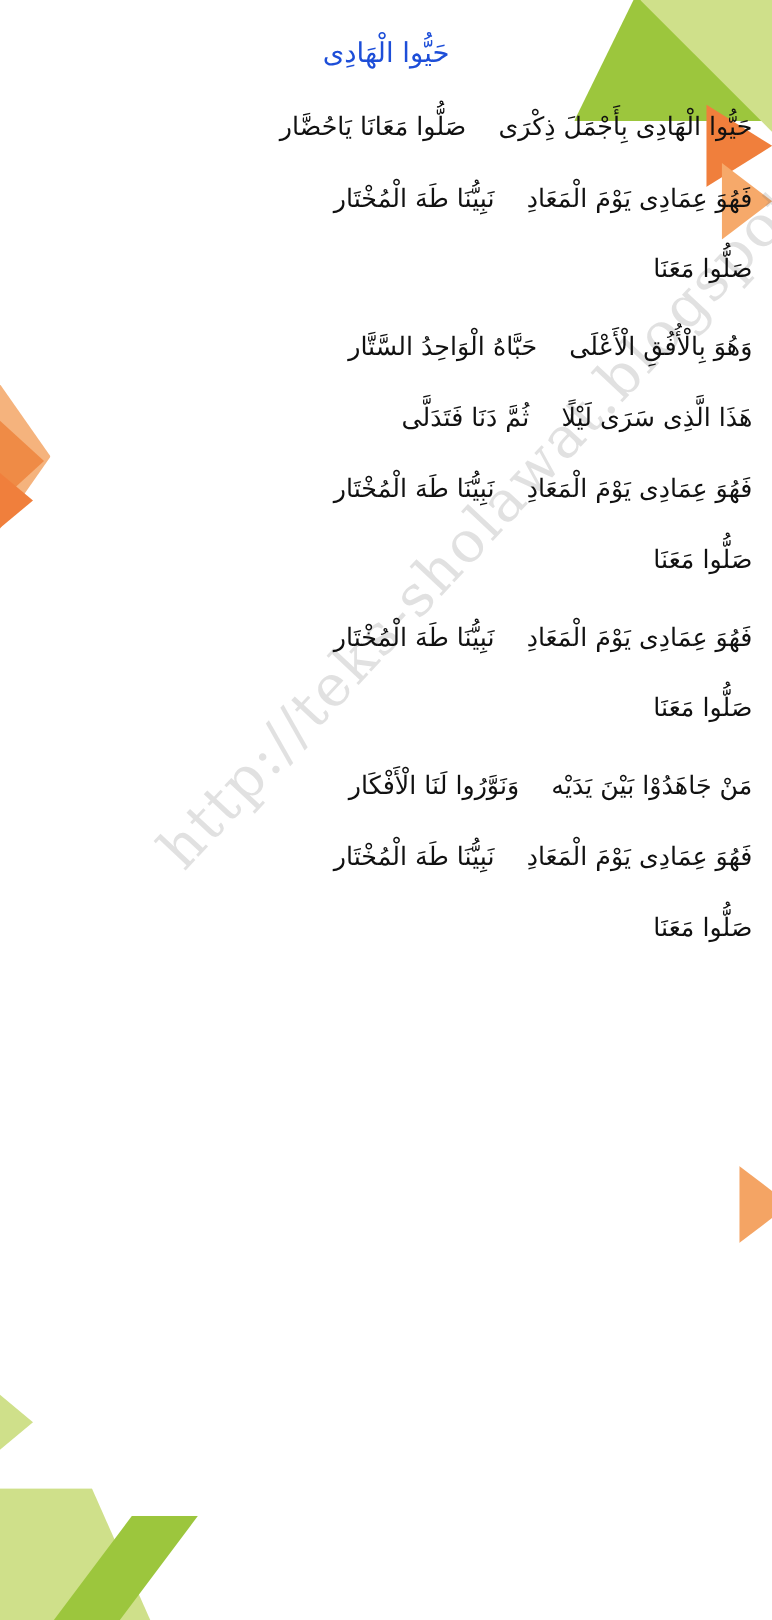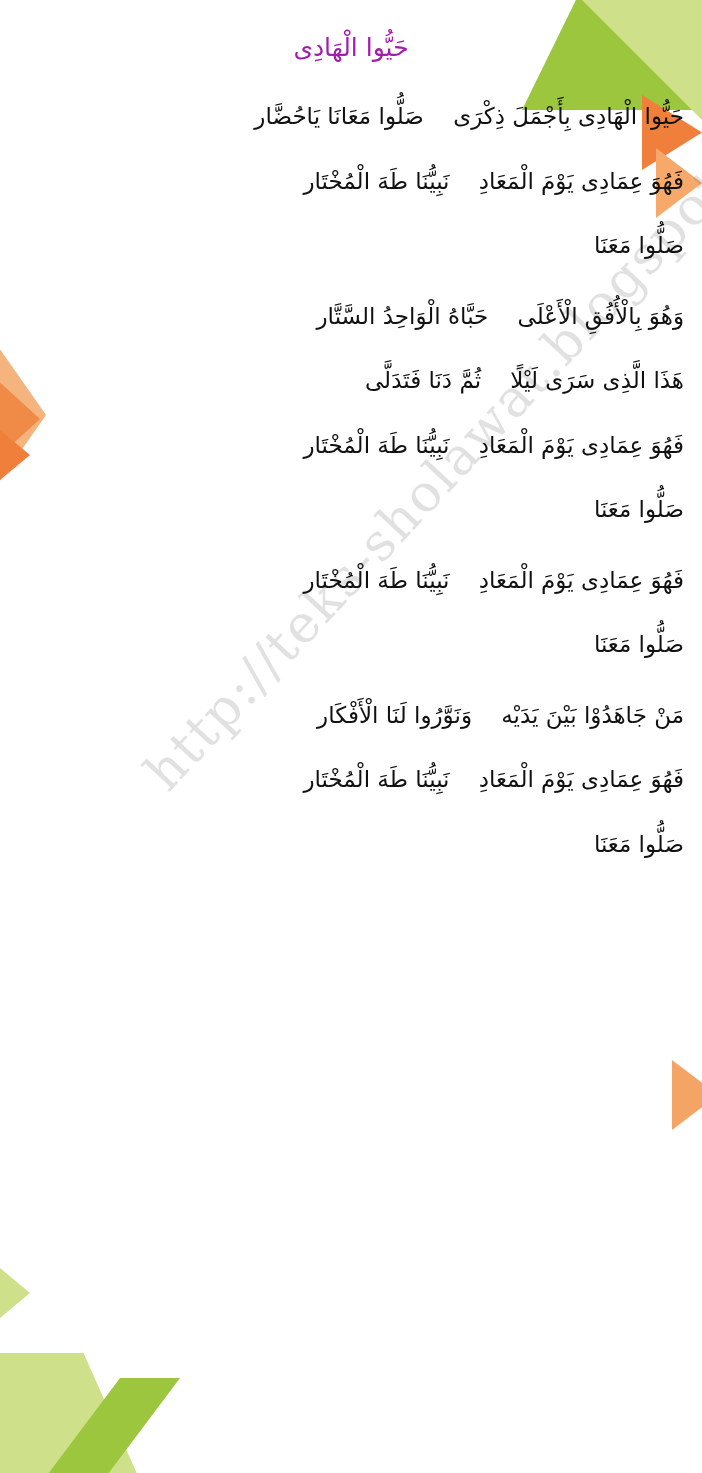--- a/index.html
+++ b/index.html
@@ -115,21 +115,21 @@
   .sheet {
     position: relative;
     z-index: 3;
     padding: 30px 18px 24px 18px;
     box-sizing: border-box;
     height: 100%;
   }
   .title {
     text-align: center;
     font-size: 25px;
-    color: #a21caf;
+    color: #1d4ed8;
     margin-bottom: 34px;
     font-family: "DejaVu Sans", "Liberation Sans", sans-serif;
     line-height: 1.4;
   }
   .verse {
     text-align: right;
     font-size: 23px;
     color: #111;
     line-height: 1.5;
     margin: 0 0 30px 0;

